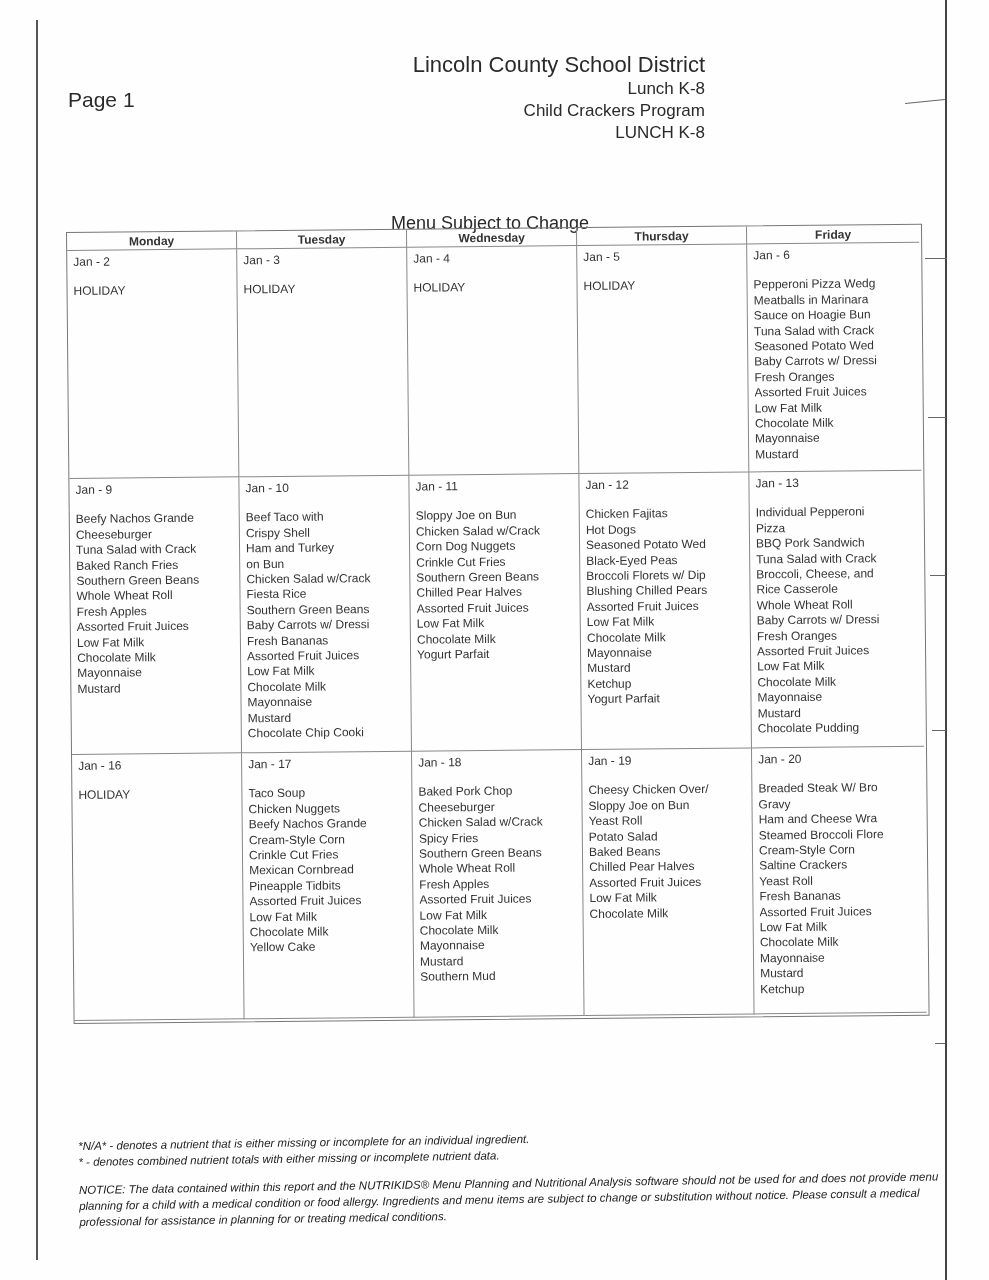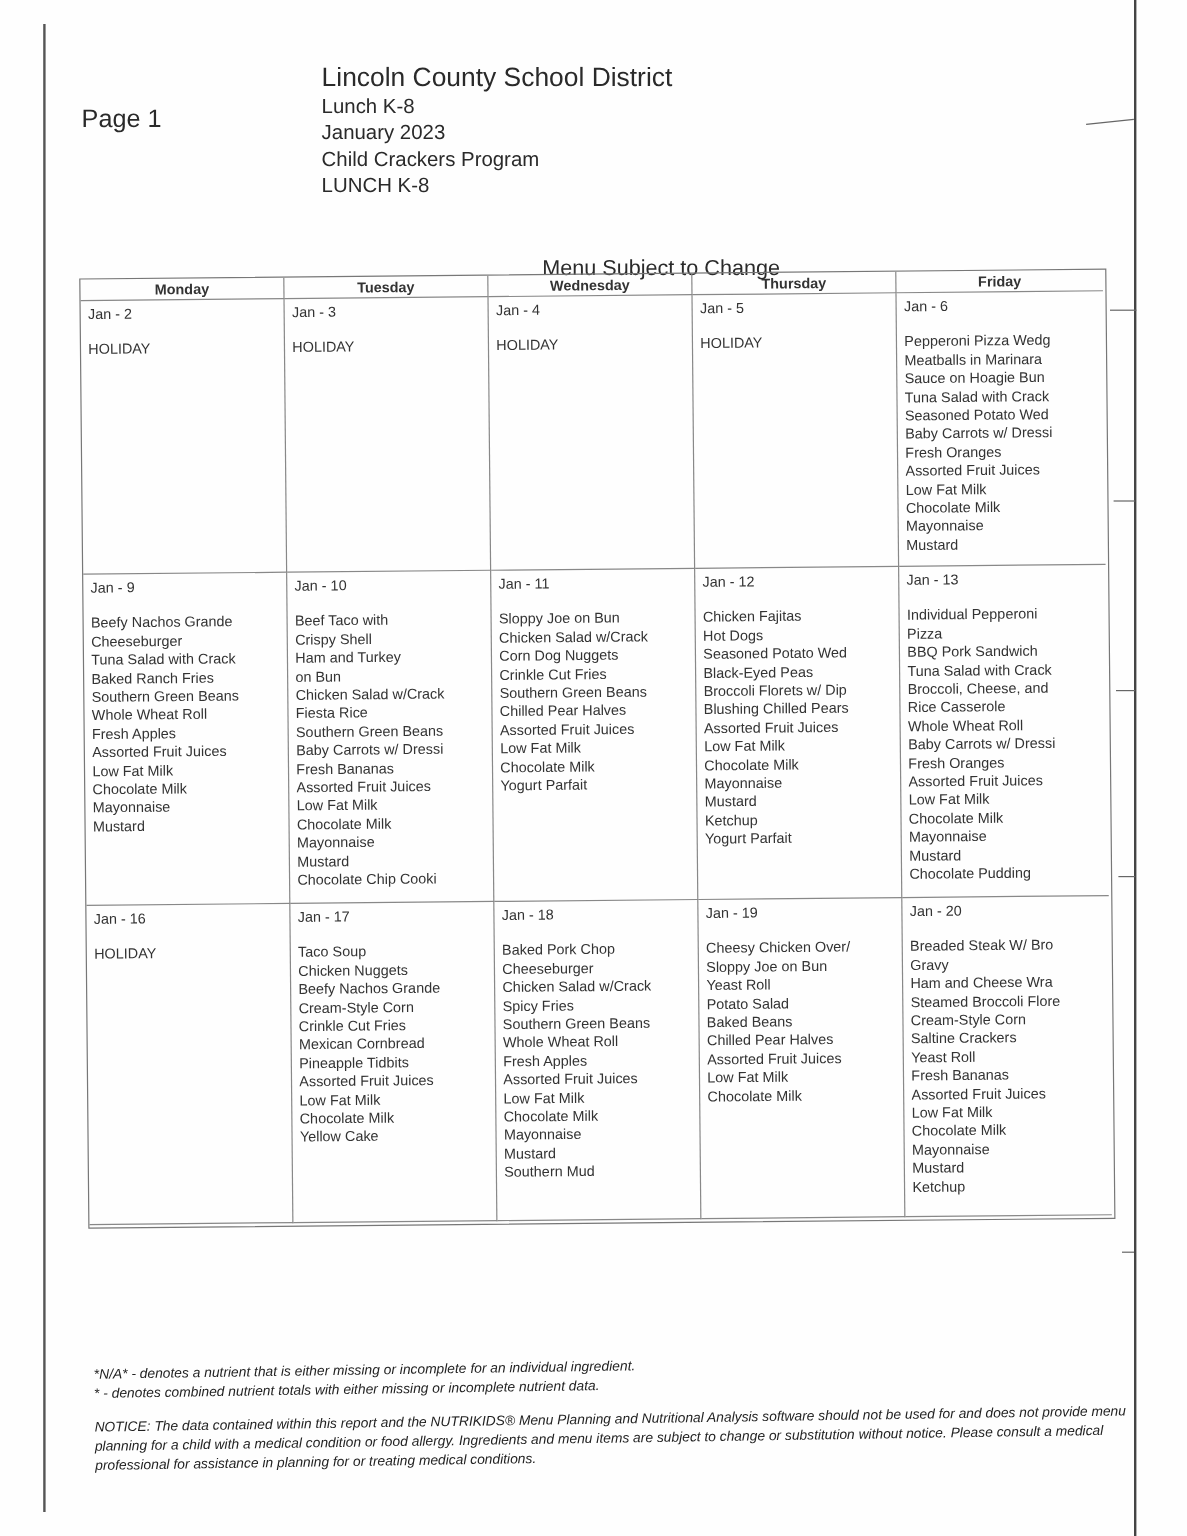--- a/index.html
+++ b/index.html
@@ -4,23 +4,23 @@
 <style>
   html, body { margin:0; padding:0; }
   body {
     width:989px; height:1280px; background:#fefefe; position:relative; overflow:hidden;
     font-family:"Liberation Sans", sans-serif; color:#2a2a2a;
   }
   .left-edge { position:absolute; left:36px; top:20px; width:2px; height:1240px; background:#555; }
   .right-edge { position:absolute; left:945px; top:0; width:2px; height:1280px; background:#444; }
   .speck { position:absolute; height:1px; background:#666; }
   .page-num { position:absolute; left:68px; top:88px; font-size:21px; }
-  .header { position:absolute; left:268px; top:52px; width:420px; text-align:left; line-height:22px; font-size:17px; }
+  .header { position:absolute; left:285px; top:52px; width:420px; text-align:right; line-height:22px; font-size:17px; }
   .header .title { font-size:22px; line-height:26px; }
-  .subtitle { position:absolute; left:330px; top:213px; width:320px; text-align:right; font-size:18px; }
+  .subtitle { position:absolute; left:330px; top:213px; width:320px; text-align:center; font-size:18px; }
   .grid {
     position:absolute; left:66px; top:232px; width:854px; height:790px;
     transform:rotate(-0.55deg); transform-origin:0 0;
     border:1px solid #777; display:grid;
     grid-template-columns:170px 170px 170px 170px 172px;
     grid-template-rows:18px 228px 276px 266px;
   }
   .dayhead { font-weight:bold; font-size:12px; text-align:center; border-right:1px solid #888; border-bottom:1px solid #888; line-height:18px; color:#333; }
   .cell { border-right:1px solid #888; border-bottom:1px solid #888; padding:4px 6px; font-size:12px; line-height:15.4px; color:#333; }
   .cell:nth-child(5n) , .dayhead:nth-child(5) { border-right:none; }
@@ -39,21 +39,20 @@
 <div class="speck" style="left:928px;top:417px;width:18px;"></div>
 <div class="speck" style="left:930px;top:575px;width:16px;"></div>
 <div class="speck" style="left:932px;top:730px;width:14px;"></div>
 <div class="speck" style="left:935px;top:1043px;width:10px;"></div>
 
 <div class="page-num">Page 1</div>
 
 <div class="header">
   <div class="title">Lincoln County School District</div>
   <div>Lunch K-8</div>
-  <div>January 2023</div>
   <div>Child Crackers Program</div>
   <div>LUNCH K-8</div>
 </div>
 
 <div class="subtitle">Menu Subject to Change</div>
 
 <div class="grid" id="grid">
     <div class="dayhead">Monday</div>
     <div class="dayhead">Tuesday</div>
     <div class="dayhead">Wednesday</div>

